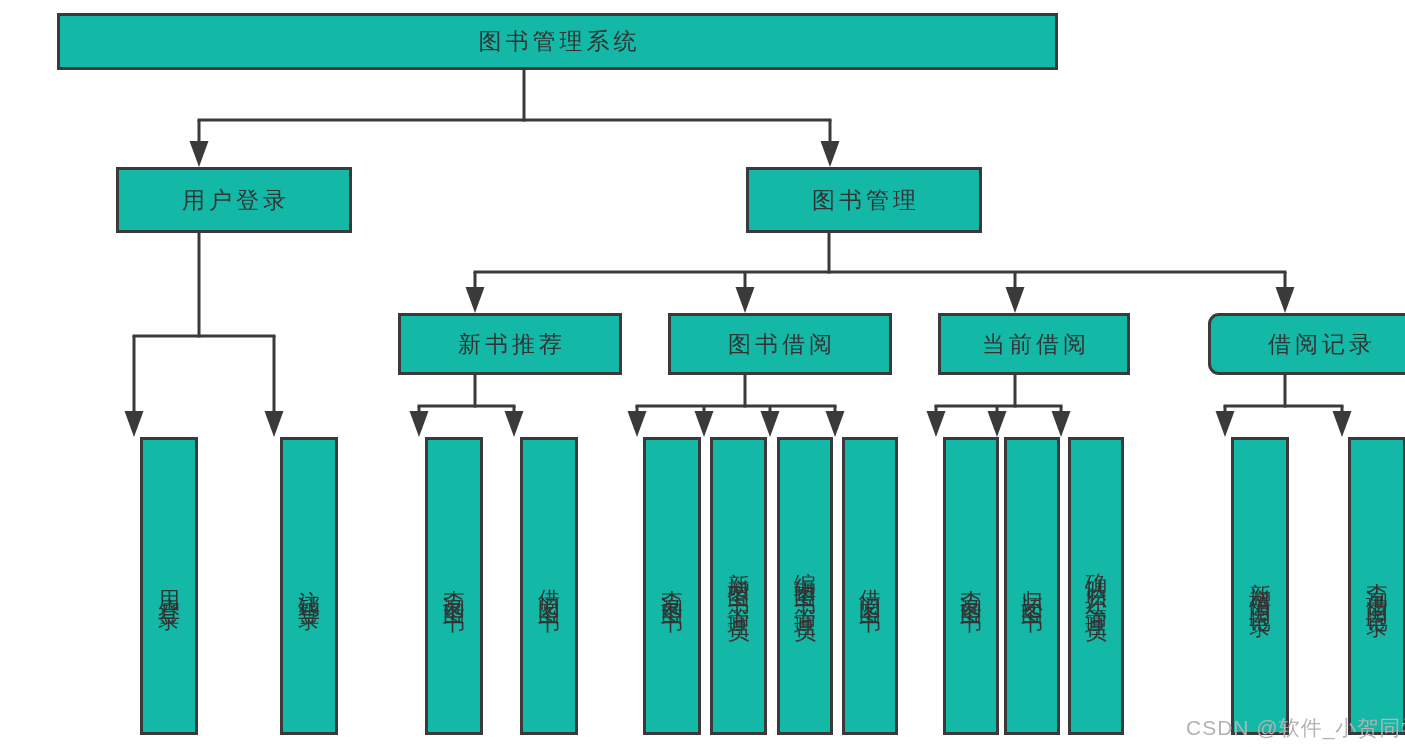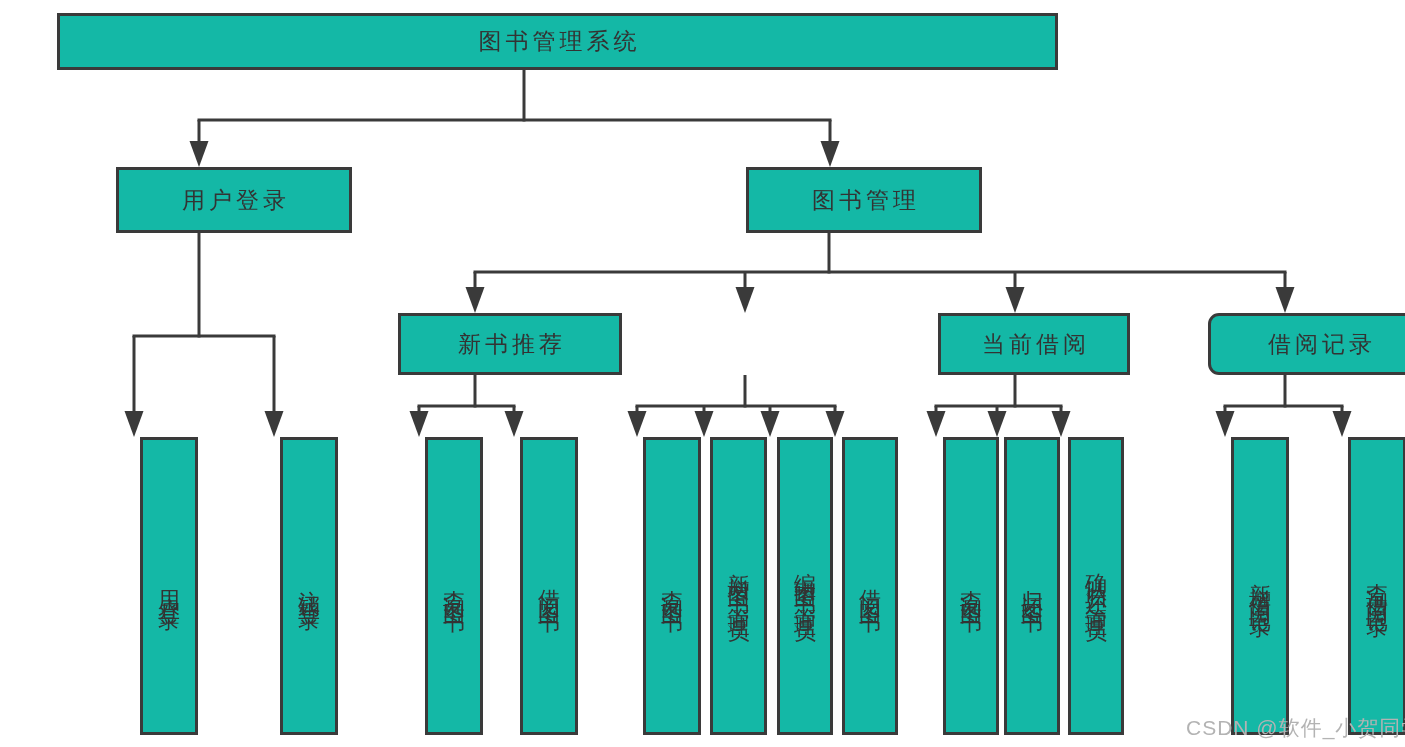--- a/index.html
+++ b/index.html
@@ -145,20 +145,21 @@
       <polygon points="1332.5,411 1351.5,411 1342,437"></polygon>
     </g>
   </svg>
 
   <div class="node" style="left:22px; top:13px; width:1001px; height:57px;">图书管理系统</div>
 
   <div class="node" style="left:81px; top:167px; width:236px; height:66px;">用户登录</div>
   <div class="node" style="left:711px; top:167px; width:236px; height:66px;font-family:Liberation Serif, serif;">图书管理</div>
 
   <div class="node" style="left:363px; top:313px; width:224px; height:62px;">新书推荐</div>
+  <div class="node" style="left:633px; top:313px; width:224px; height:62px;">图书借阅</div>
   <div class="node" style="left:903px; top:313px; width:192px; height:62px;">当前借阅</div>
   <div class="node" style="left:1173px; top:313px; width:224px; height:62px;border-radius:11px;">借阅记录</div>
 
   <div class="node vnode" style="left:105px; top:437px; width:58px; height:298px;">用户登录</div>
   <div class="node vnode" style="left:245px; top:437px; width:58px; height:298px;">注销登录</div>
 
   <div class="node vnode" style="left:390px; top:437px; width:58px; height:298px;">查询图书</div>
   <div class="node vnode" style="left:485px; top:437px; width:58px; height:298px;">借阅图书</div>
 
   <div class="node vnode" style="left:608px; top:437px; width:58px; height:298px;">查询图书</div>

